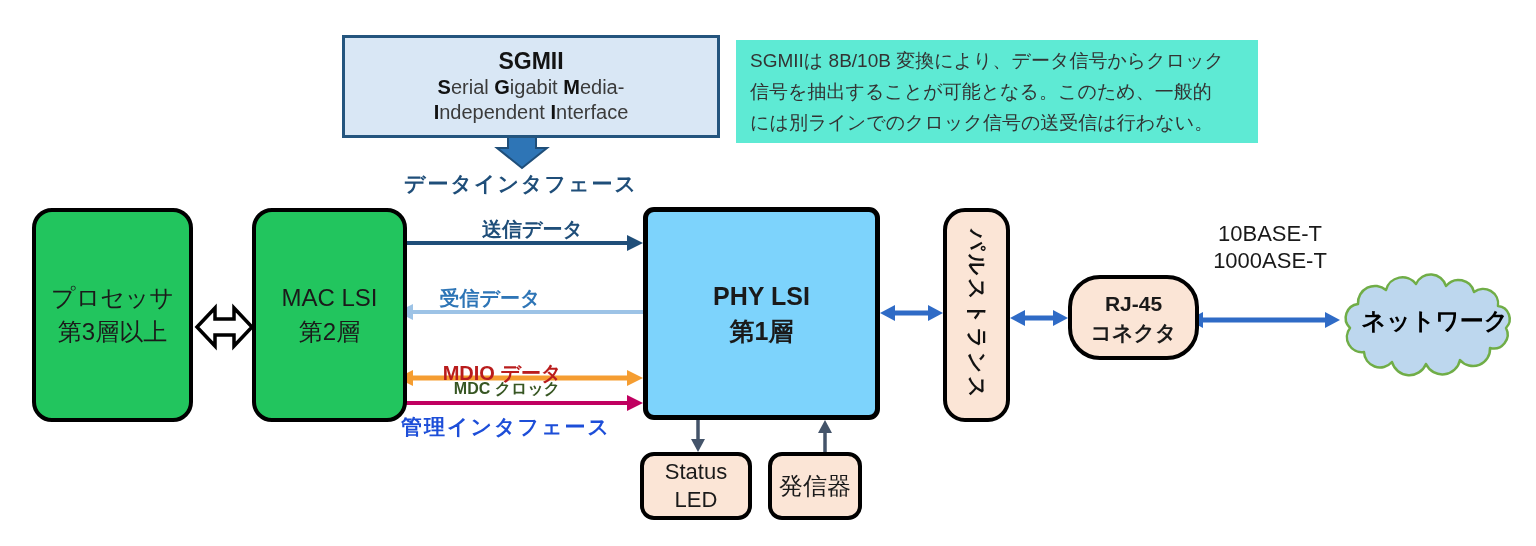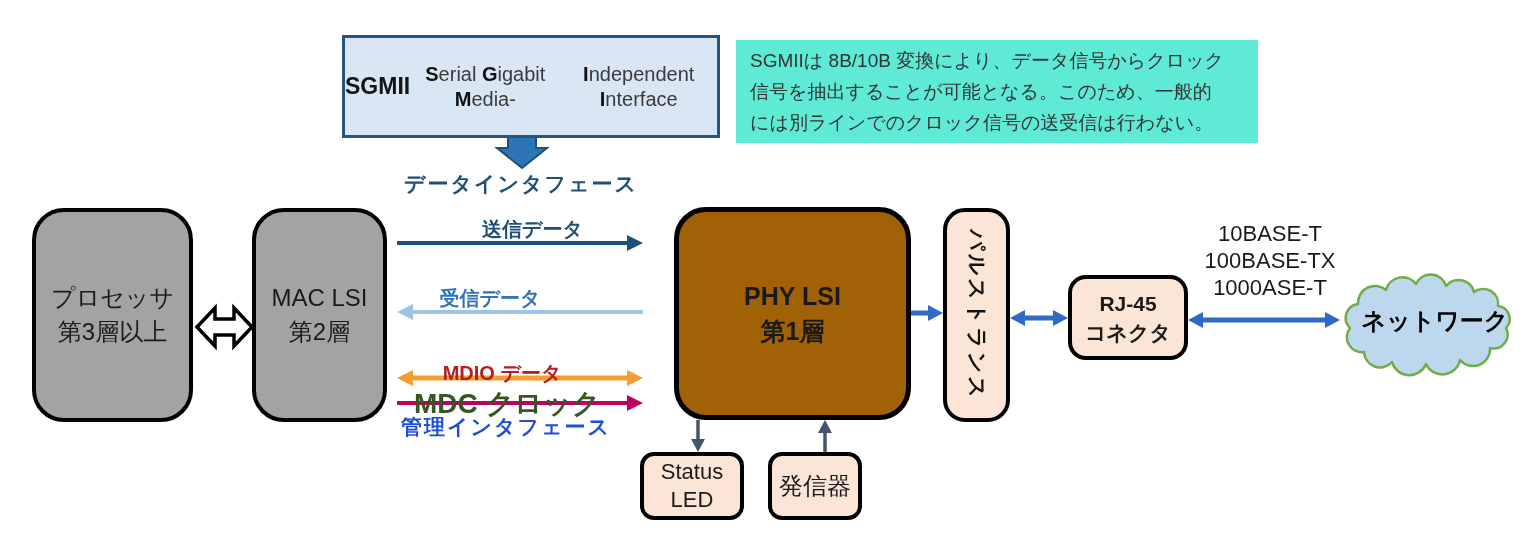--- a/index.html
+++ b/index.html
@@ -7,61 +7,61 @@
     position:relative;width:1536px;height:546px;background:#ffffff;overflow:hidden;
     font-family:"Liberation Sans","DejaVu Sans",sans-serif;color:#1a1a1a;
   }
   .layer{position:absolute;left:0;top:0;}
   .abs{position:absolute;box-sizing:border-box;}
   .box{
     position:absolute;box-sizing:border-box;display:flex;flex-direction:column;
     align-items:center;justify-content:center;text-align:center;background:#fbe5d6;
     border:4px solid #000;border-radius:16px;
   }
-  .gray{background:#a3a3a3;border-width:4px;border-radius:32px;}
+  .gray{background:#22c55e;border-width:4px;border-radius:20px;}
   .lbl{position:absolute;text-align:center;white-space:nowrap;}
 
   
   .sgmii{
     left:342px;top:35px;width:378px;height:103px;background:#d9e7f5;
-    border:3px solid #24557e;border-radius:0;display:flex;
+    border:3px solid #24557e;border-radius:0;display:flex;flex-direction:column;
     align-items:center;justify-content:center;text-align:center;
   }
   .sgmii-title{font-weight:bold;font-size:23px;color:#141414;line-height:27px;}
   .sgmii-sub{font-size:20px;color:#3b3b3b;line-height:25px;}
   .sgmii-sub .bb{font-weight:bold;color:#111;}
 
   
   .note{
     left:736px;top:40px;width:522px;height:103px;background:#5eead4;
     display:flex;flex-direction:column;justify-content:center;
     padding:4px 14px;font-size:19px;line-height:31px;color:#333;white-space:nowrap;
   }
 
   .proc{left:32px;top:208px;width:161px;height:214px;font-size:24px;line-height:34px;}
-  .mac{left:252px;top:208px;width:135px;height:214px;font-size:24px;line-height:34px;}
+  .mac{left:252px;top:208px;width:155px;height:214px;font-size:24px;line-height:34px;}
   .phy{
-    left:643px;top:207px;width:237px;height:213px;background:#a16207;
-    border-width:5px;border-radius:32px;font-weight:bold;font-size:25px;line-height:35px;margin-left:31px;
+    left:643px;top:207px;width:237px;height:213px;background:#7dd3fc;
+    border-width:5px;border-radius:11px;font-weight:bold;font-size:25px;line-height:35px;
   }
   .pulse{left:943px;top:208px;width:67px;height:214px;border-radius:22px;}
   .pulse-text{
     position:absolute;left:50%;top:50%;transform:translate(-50%,-50%) rotate(90deg);
     white-space:nowrap;font-weight:bold;font-size:21px;letter-spacing:3px;color:#111;
   }
-  .rj45{left:1068px;top:275px;width:120px;height:85px;font-weight:bold;font-size:21px;line-height:29px;border-radius:18px;}
-  .sled{left:640px;top:452px;width:104px;height:68px;font-size:22px;line-height:28px;border-radius:14px;}
+  .rj45{left:1068px;top:275px;width:131px;height:85px;font-weight:bold;font-size:21px;line-height:29px;border-radius:32px;}
+  .sled{left:640px;top:452px;width:112px;height:68px;font-size:22px;line-height:28px;border-radius:14px;}
   .osc{left:768px;top:452px;width:94px;height:68px;font-size:24px;border-radius:14px;}
 
   .data-if{left:390px;top:170px;width:262px;font-weight:bold;font-size:21px;letter-spacing:2px;color:#1f4e79;}
   .mgmt-if{left:390px;top:413px;width:232px;font-weight:bold;font-size:21px;letter-spacing:2px;color:#1d4ed8;}
   .tx-lbl{left:397px;top:216px;width:186px;font-weight:bold;font-size:20px;color:#1f4e79;text-align:right;}
   .rx-lbl{left:397px;top:285px;width:186px;font-weight:bold;font-size:20px;color:#2e75b6;}
   .mdio-lbl{left:397px;top:360px;width:210px;font-weight:bold;font-size:20px;color:#b91c1c;}
-  .mdc-lbl{left:397px;top:379px;width:220px;font-weight:bold;font-size:28px;color:#375623;margin-top:6px;}
+  .mdc-lbl{left:397px;top:379px;width:220px;font-weight:bold;font-size:16px;color:#375623;}
   .eth-lbl{left:1192px;top:220px;width:156px;font-size:22px;line-height:27px;color:#1a1a1a;}
   .cloud-lbl{left:1348px;top:305px;width:174px;font-weight:bold;font-size:24px;color:#000;}
 </style>
 </head>
 <body>
 
 <div class="stage">
 
   <svg class="layer" width="1536" height="546" viewBox="0 0 1536 546">
 
@@ -150,21 +150,20 @@
 
   <div class="lbl data-if">データインタフェース</div>
   <div class="lbl mgmt-if">管理インタフェース</div>
   <div class="lbl tx-lbl">送信データ</div>
   <div class="lbl rx-lbl">受信データ</div>
   <div class="lbl mdio-lbl">MDIO データ</div>
   <div class="lbl mdc-lbl">MDC クロック</div>
 
   <div class="lbl eth-lbl">
     <div>10BASE-T</div>
-    <div>100BASE-TX</div>
     <div>1000ASE-T</div>
   </div>
 
   <div class="box gray proc">
     <div>プロセッサ</div>
     <div>第3層以上</div>
   </div>
 
   <div class="box gray mac">
     <div>MAC LSI</div>

